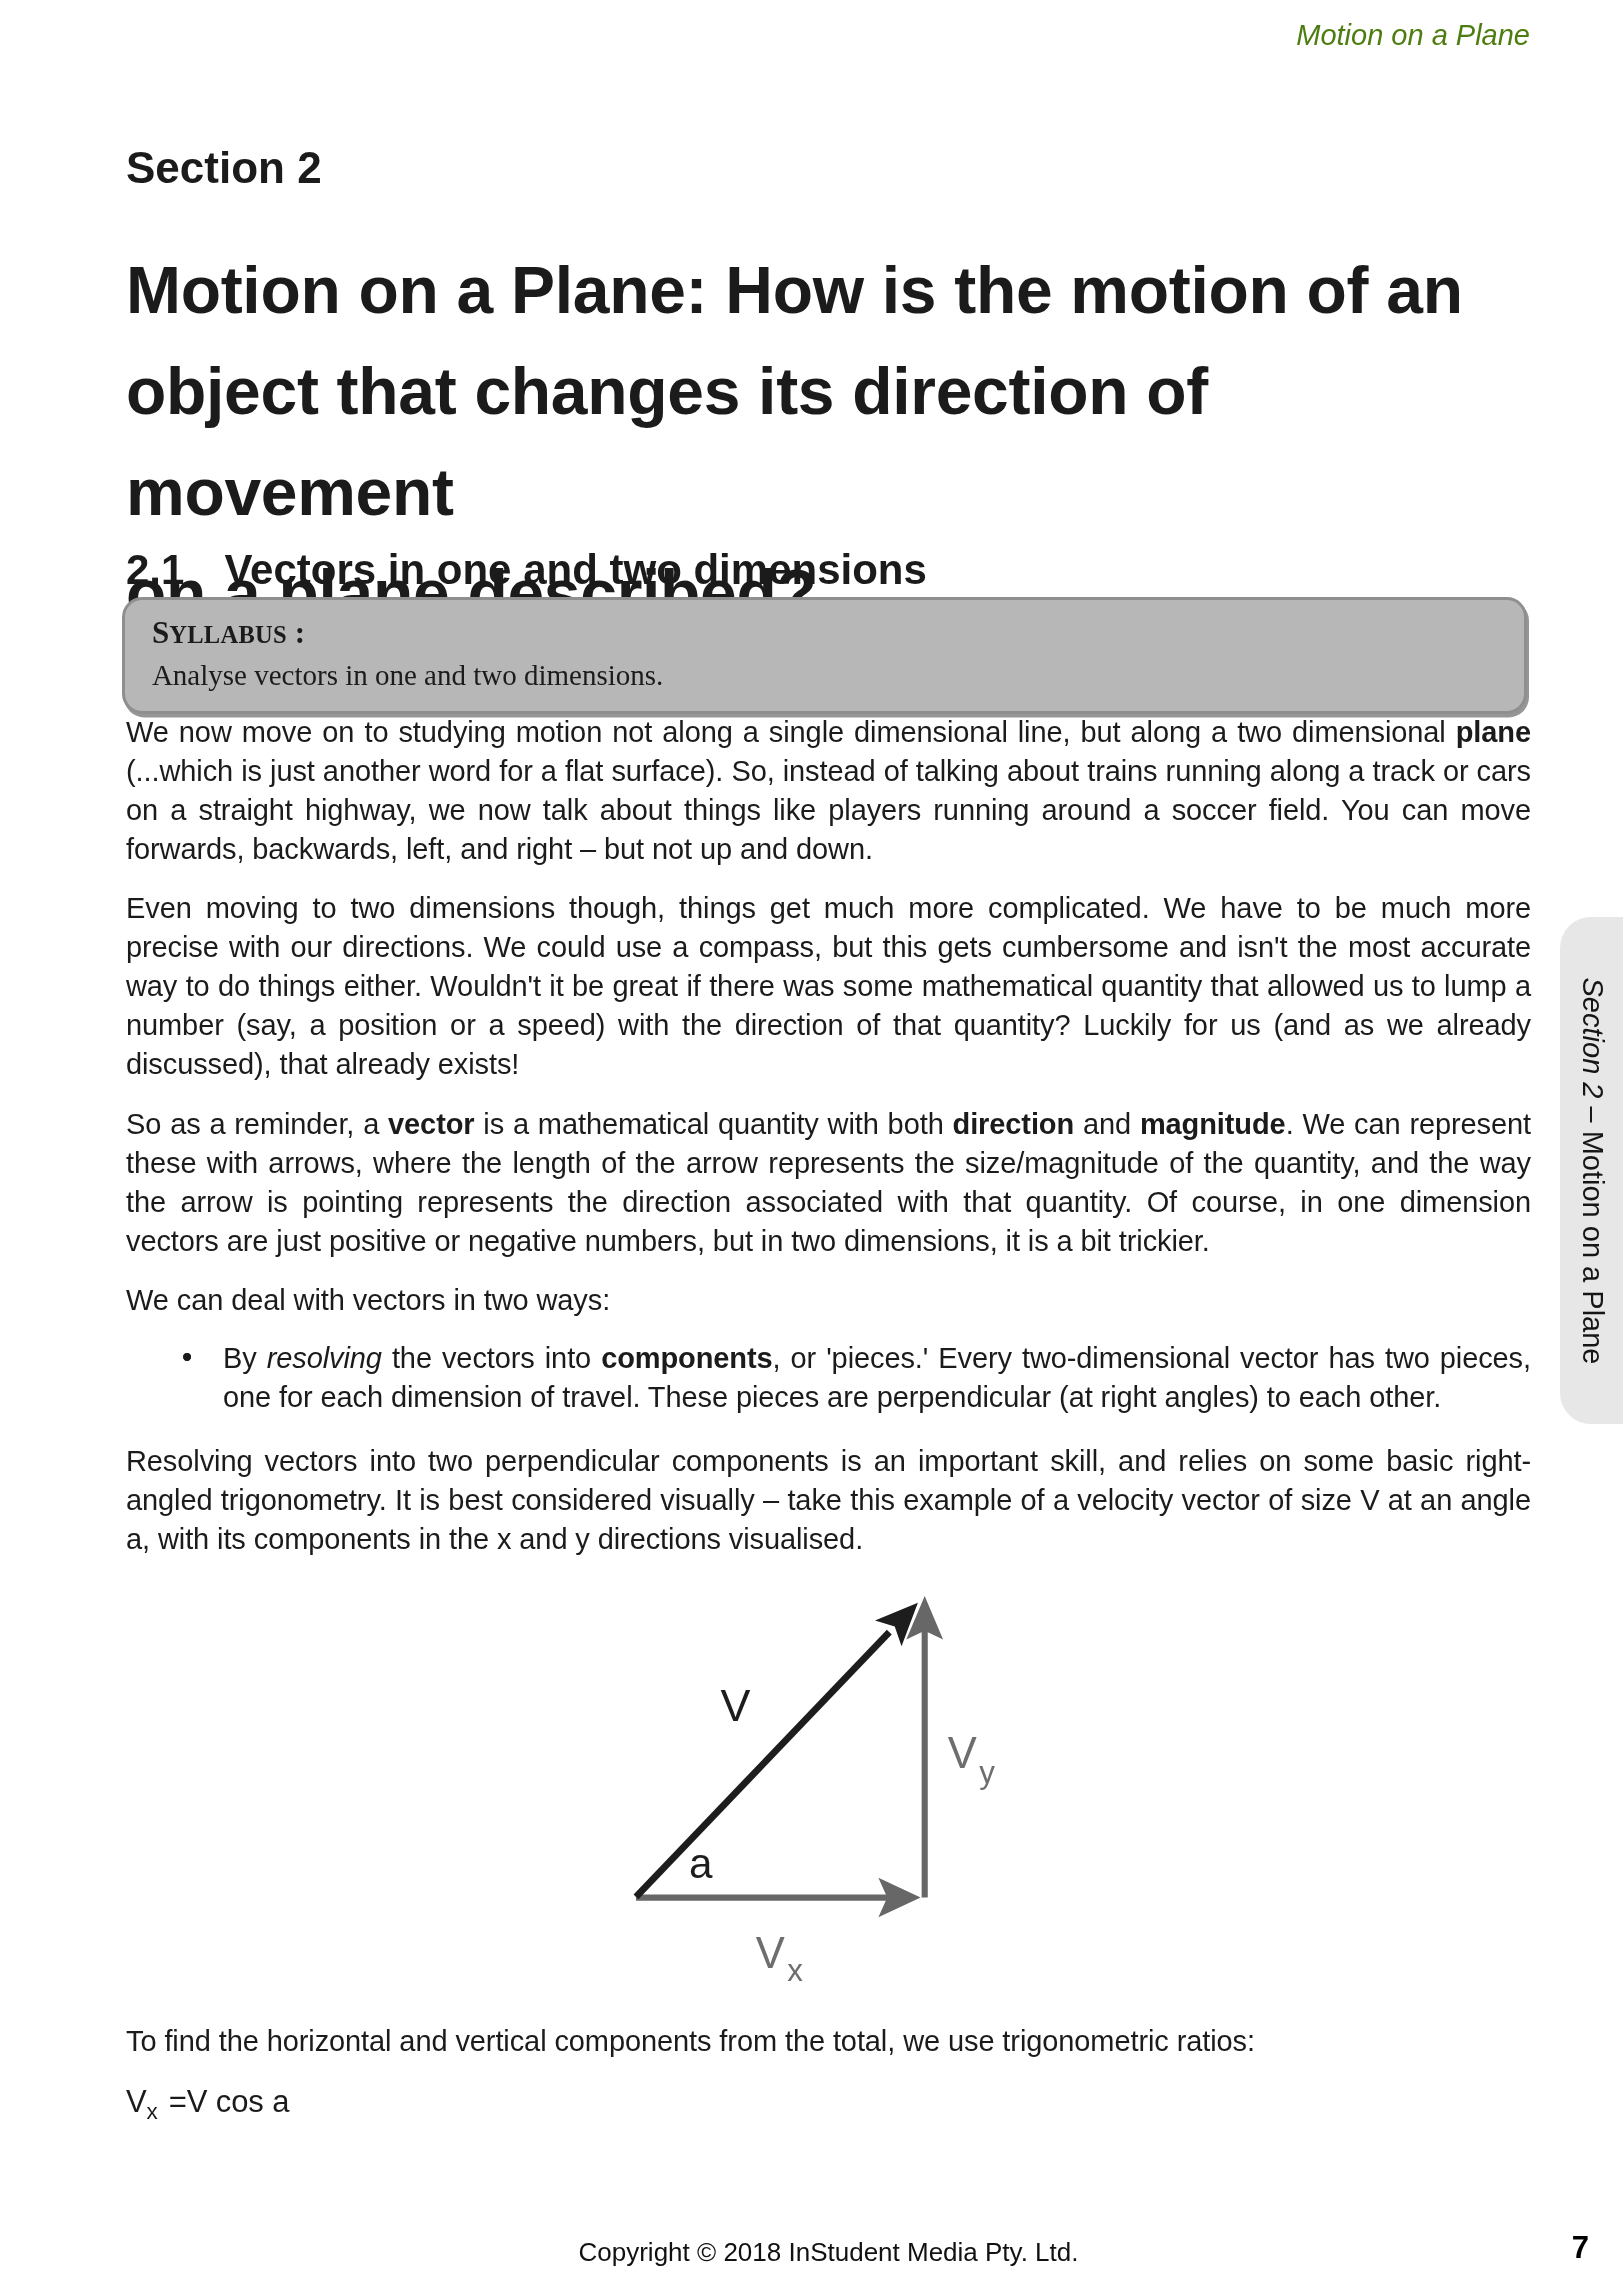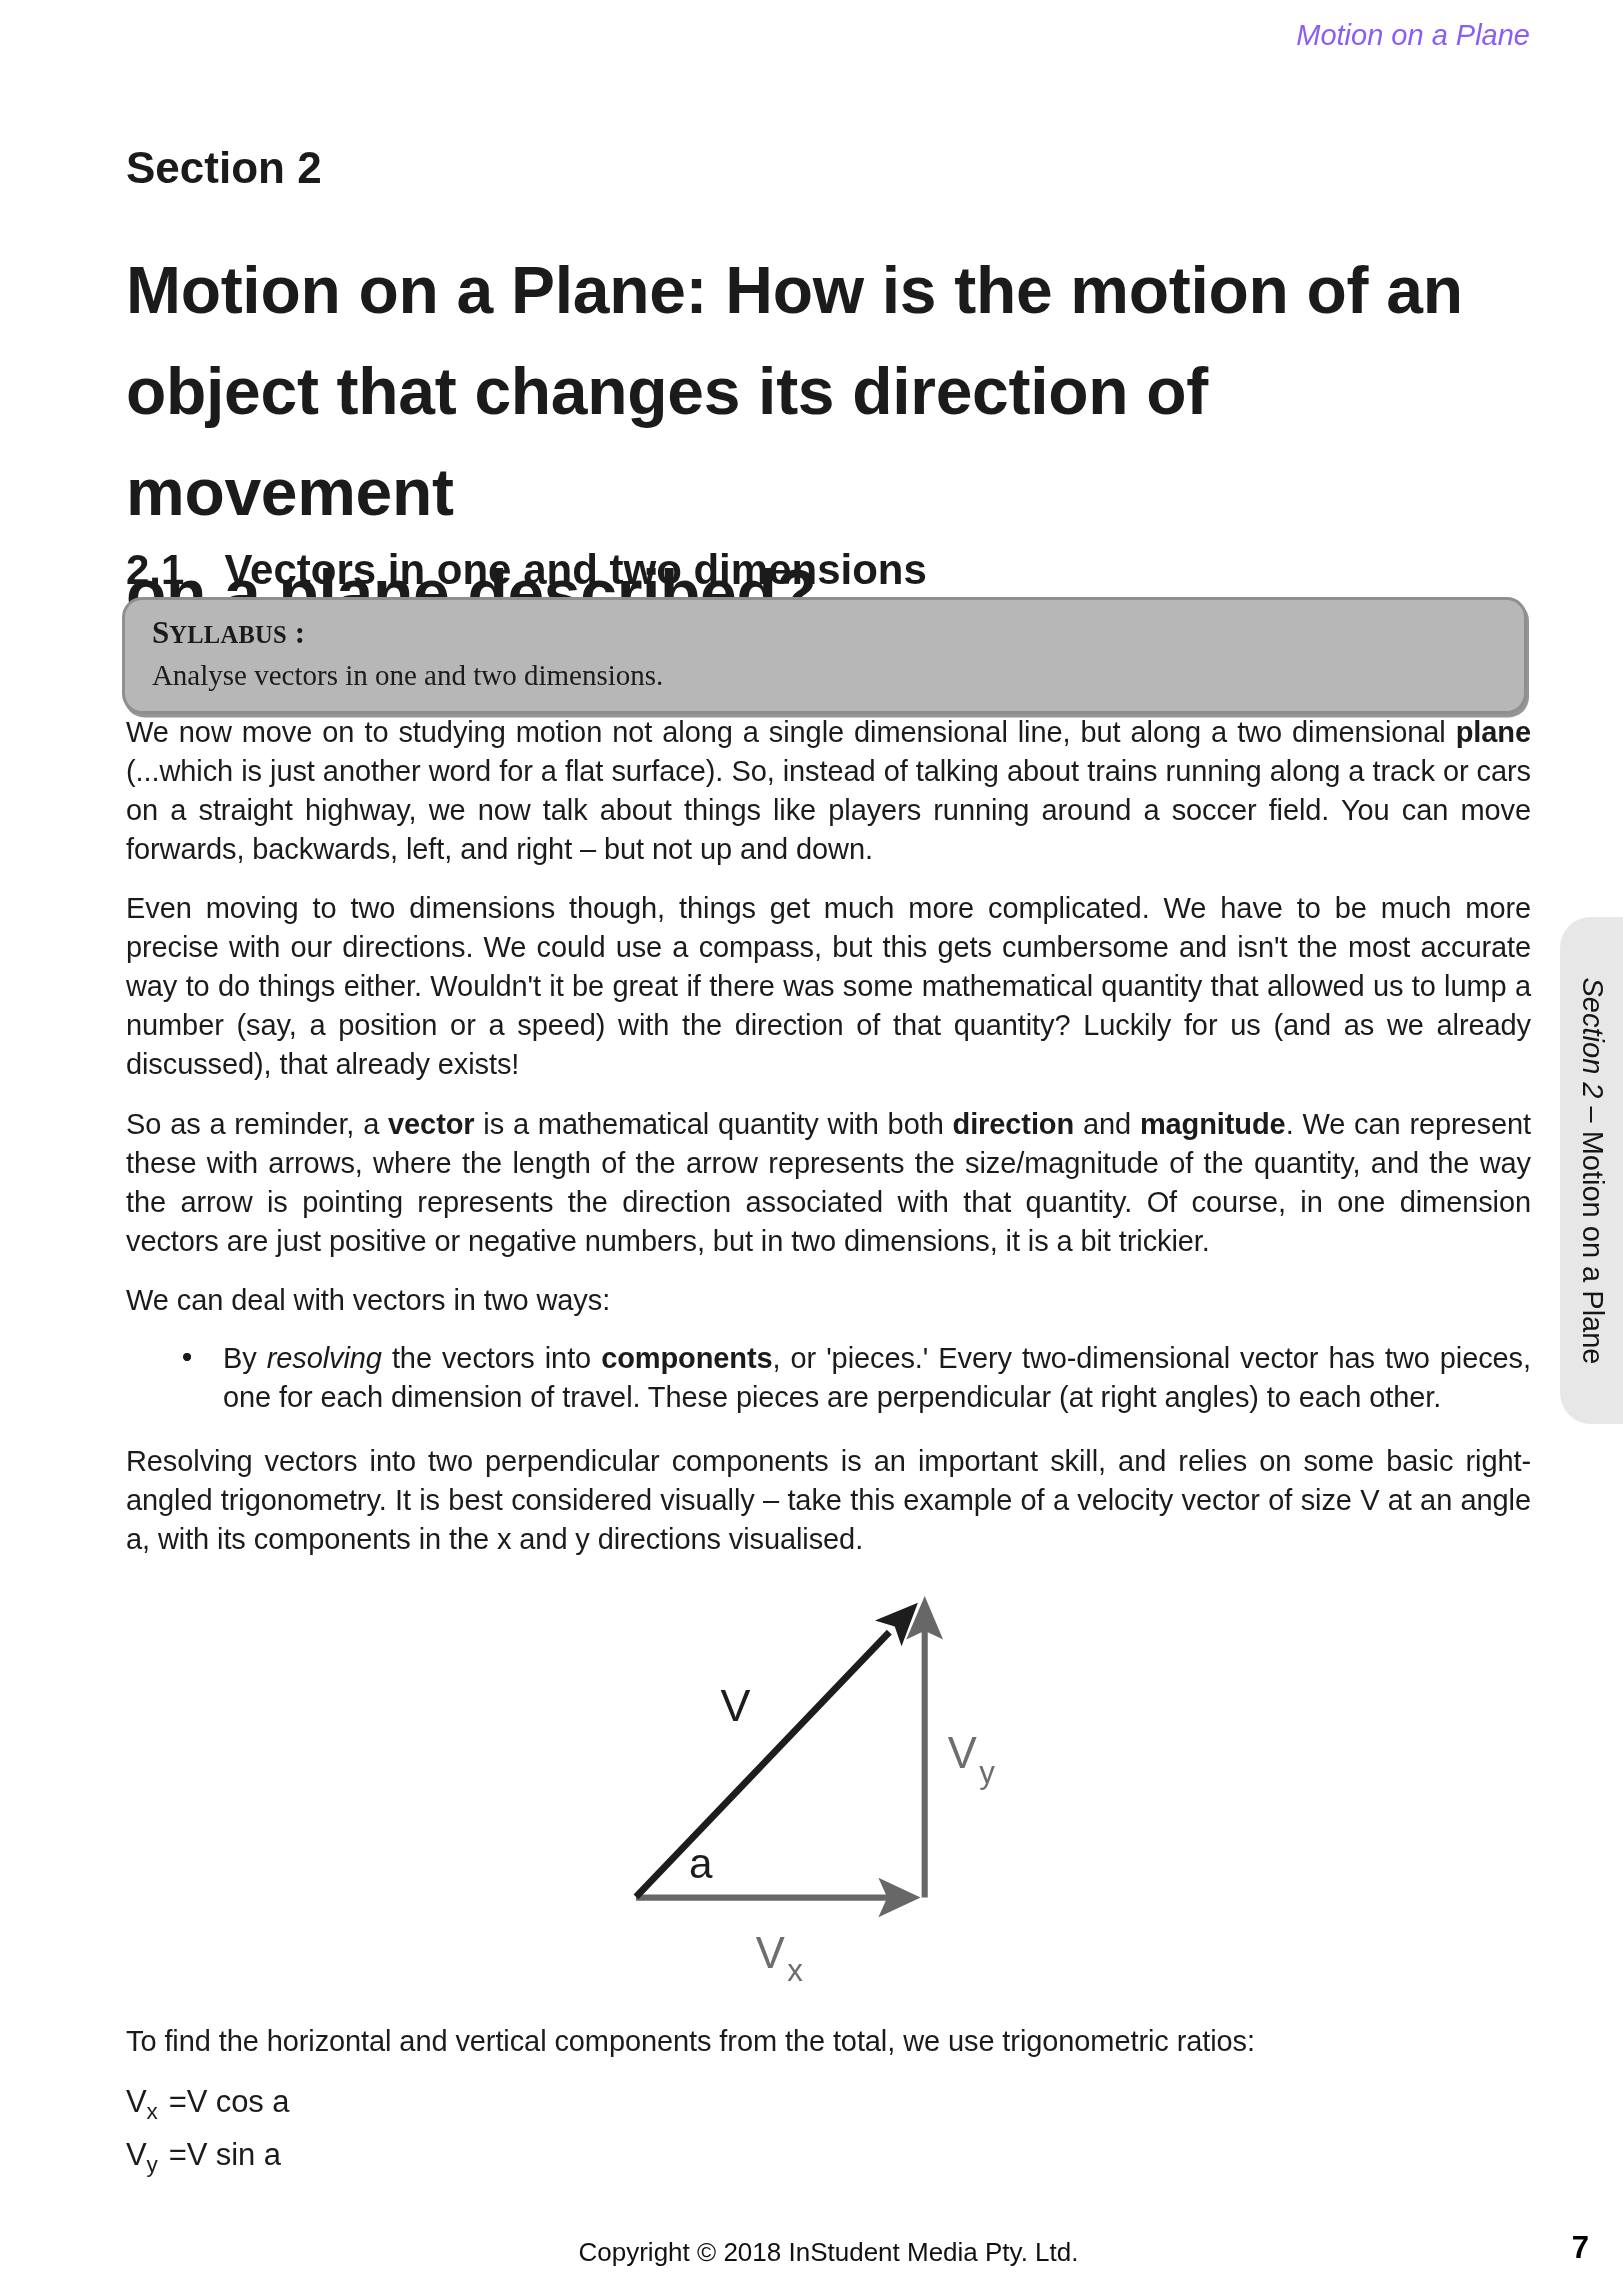--- a/index.html
+++ b/index.html
@@ -2,21 +2,21 @@
 <html style="font-size:11px"><head>
 <meta charset="utf-8">
 <style>
   html,body { margin:0; padding:0; background:#ffffff; }
   .page {
     position:relative; width:1623px; height:2295px; background:#ffffff;
     font-family:"Liberation Sans", sans-serif; color:#1b1b1b; overflow:hidden;
   }
   .running-header {
     position:absolute; top:19px; right:93px;
-    font-size:29px; font-style:italic; color:#8b5cf6;
+    font-size:29px; font-style:italic; color:#4d7c0f;
   }
   .content { position:absolute; left:126px; top:0; width:1405px; }
 
   .section-label { position:absolute; top:106px; left:0; font-size:44px; font-weight:bold; }
 
   .doc-title {
     position:absolute; top:196px; left:0; width:1405px;
     font-size:66px; font-weight:bold; line-height:101px; letter-spacing:-0.3px;
   }
   .doc-title .t-line { display:block; }
@@ -139,21 +139,20 @@
           <text x="598" y="288" font-size="46" fill="#6e6e6e">y</text>
           <text x="270" y="560" font-size="64" fill="#6e6e6e">V</text>
           <text x="316" y="580" font-size="46" fill="#6e6e6e">x</text>
         </svg>
       </figure>
 
       <p class="trailing">To find the horizontal and vertical components from the total, we use trigonometric ratios:</p>
 
       <div class="equations">
         <span class="eq-line"><span>V</span><sub>x</sub><span class="eq-rest">=V cos a</span></span>
-        <span class="eq-line"><span>V</span><sub>y</sub><span class="eq-rest">=V sin a</span></span>
       </div>
 
     </div>
   </div>
 
   <div class="footer-copyright">Copyright © 2018 InStudent Media Pty. Ltd.</div>
   <div class="footer-page">7</div>
 
   <div class="side-tab">
     <span class="tab-text"><span class="tab-italic">Section 2</span><span> – Motion on a Plane</span></span>

